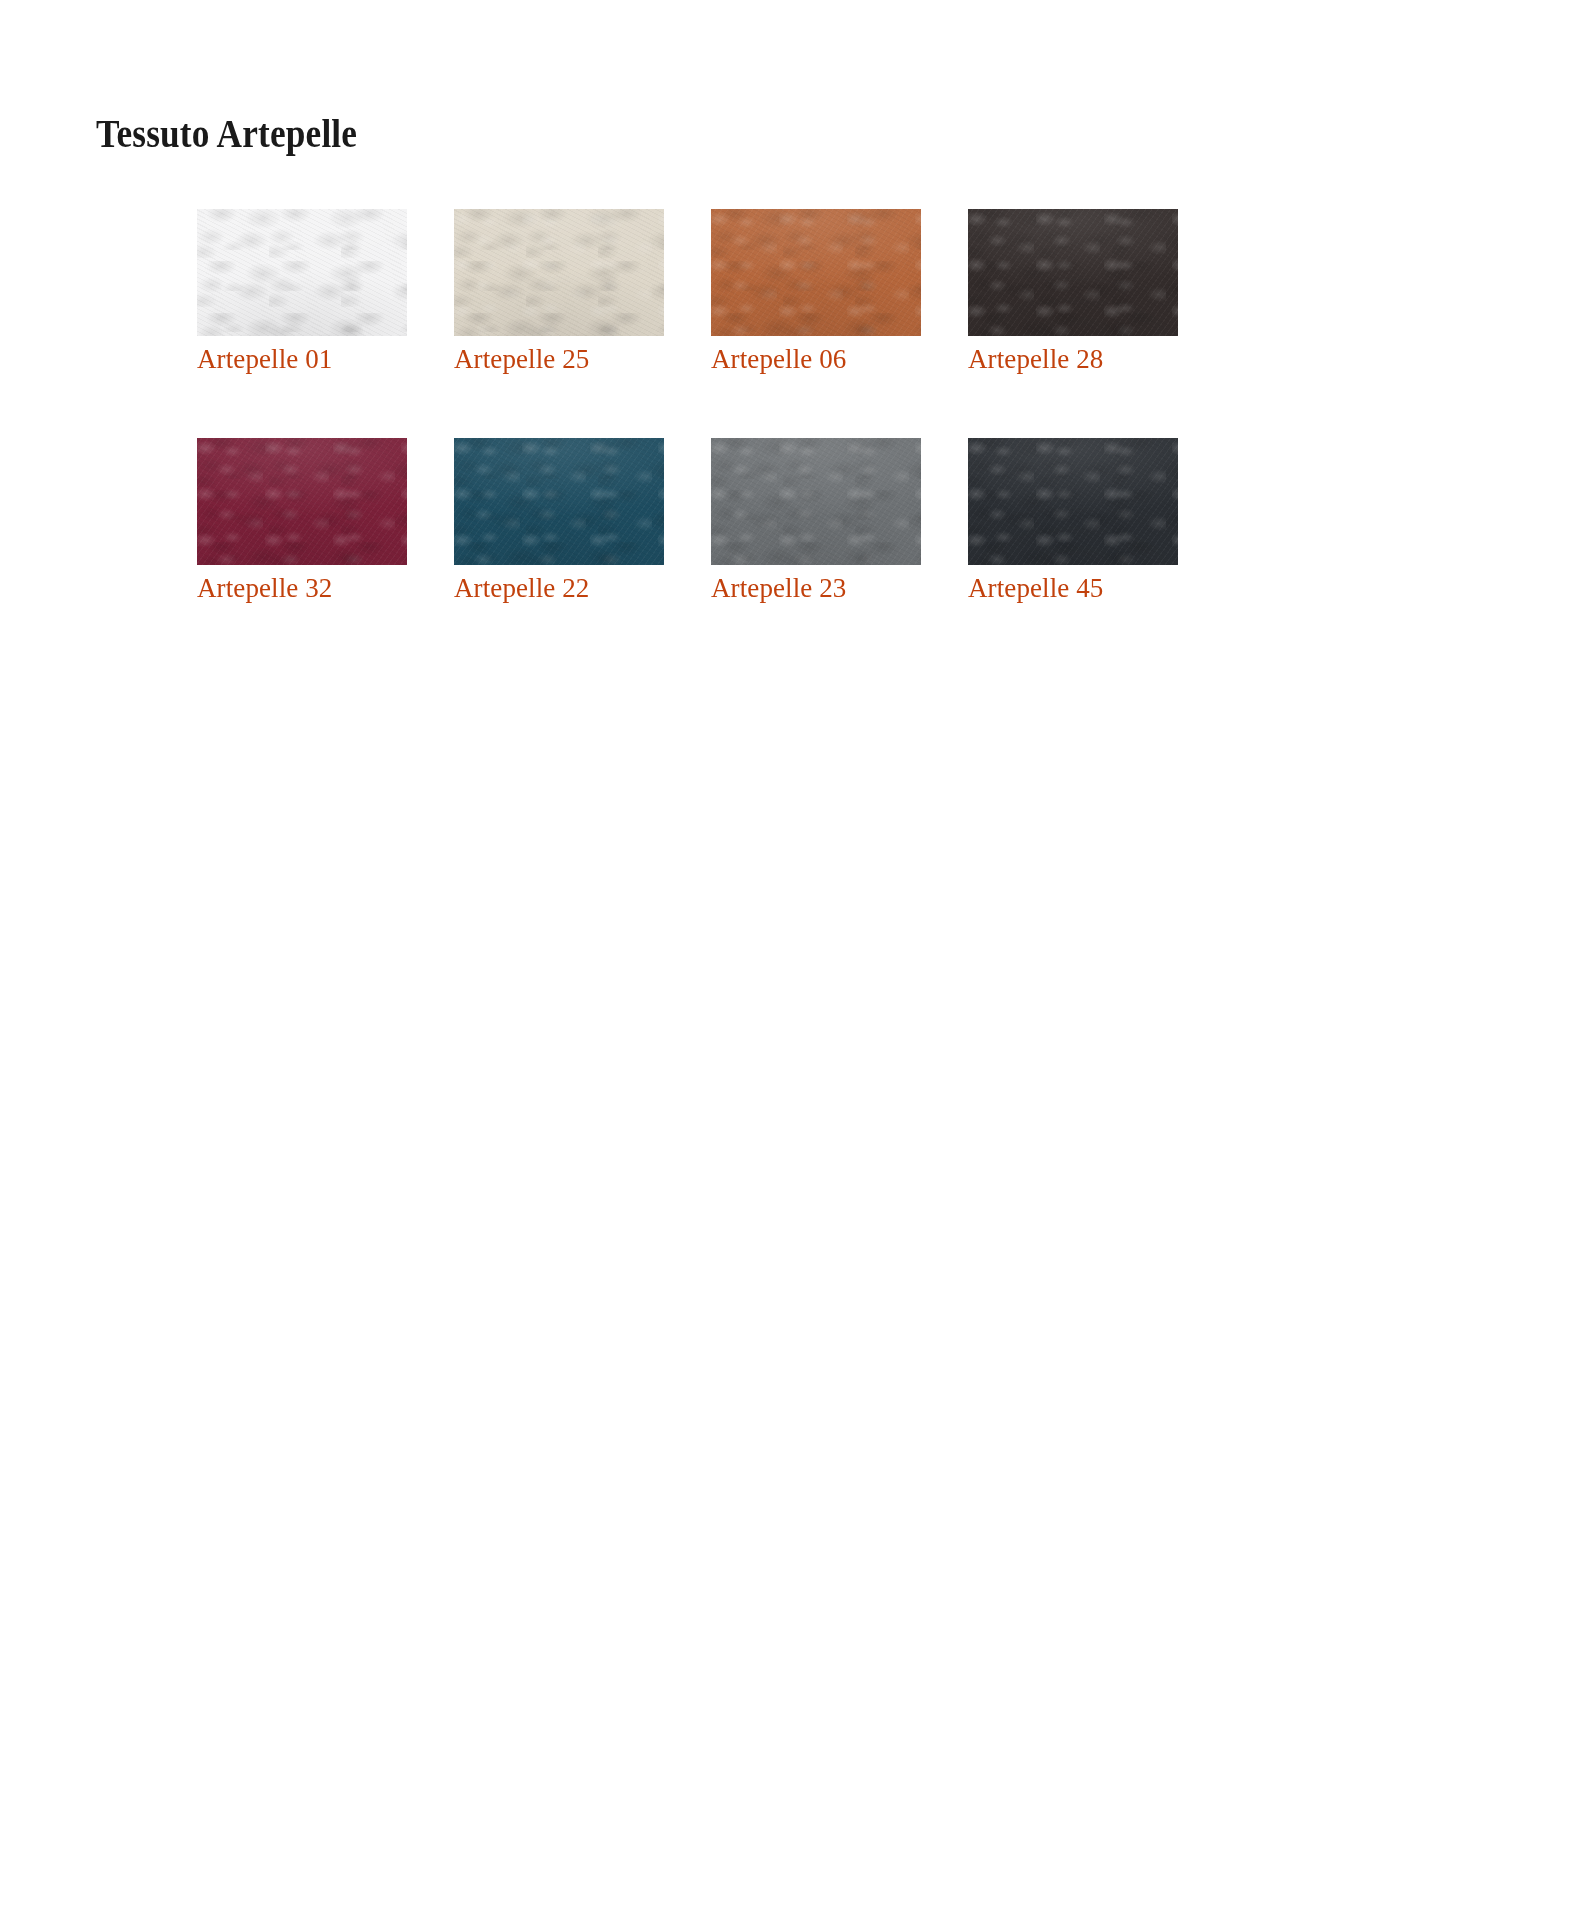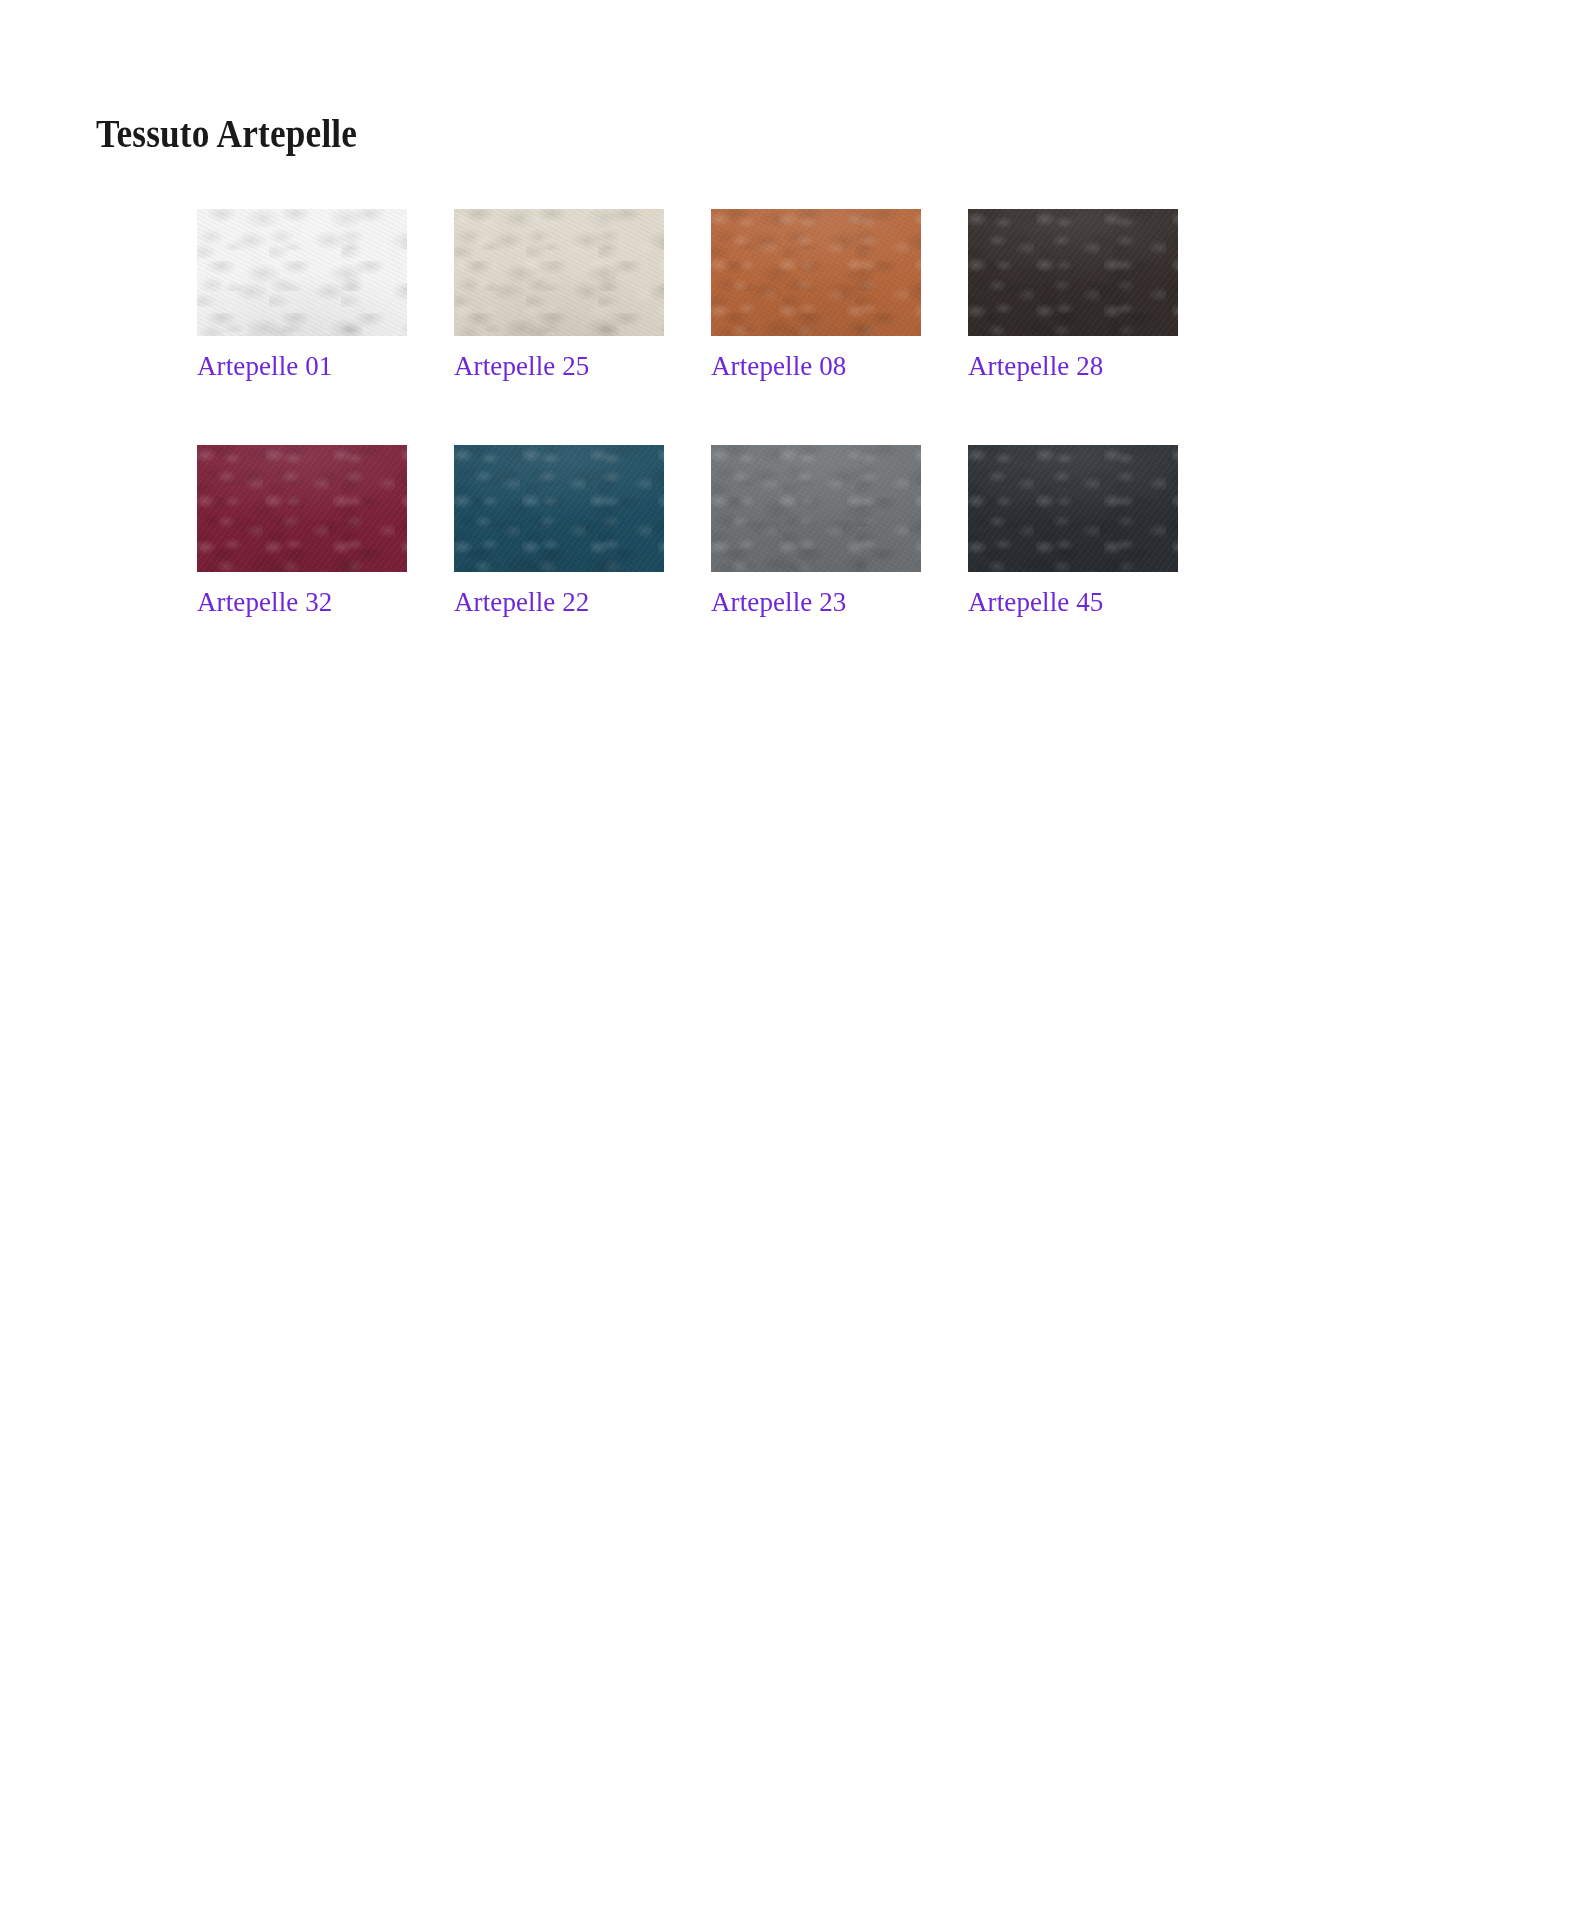--- a/index.html
+++ b/index.html
@@ -93,25 +93,25 @@
     inset: 0;
     background-image:
       repeating-linear-gradient(27deg,  rgba(0,0,0,0.035) 0 1px, rgba(0,0,0,0) 1px 4px),
       repeating-linear-gradient(-54deg, rgba(255,255,255,0.04) 0 1px, rgba(255,255,255,0) 1px 5px),
       radial-gradient(ellipse 140% 90% at 50% 8%, rgba(255,255,255,0.10), rgba(255,255,255,0) 60%),
       radial-gradient(ellipse 120% 80% at 50% 100%, rgba(0,0,0,0.07), rgba(0,0,0,0) 65%);
     pointer-events: none;
   }
 
   .swatch-label {
-    margin-top: 13px;
+    margin-top: 6px;
     font-family: "Liberation Serif", "DejaVu Serif", serif;
     font-size: 27px;
     line-height: 34px;
-    color: #6d28d9;
+    color: #c2410c;
     white-space: nowrap;
     letter-spacing: 0.1px;
   }
 </style>
 </head>
 <body>
 
 <div class="page">
 
   <div class="page-title">Tessuto Artepelle</div>
@@ -120,21 +120,21 @@
       <div class="swatch-cell">
         <div class="swatch-chip" style="background-color: rgb(244, 244, 245);"></div>
         <div class="swatch-label">Artepelle 01</div>
       </div>
       <div class="swatch-cell">
         <div class="swatch-chip" style="background-color: rgb(222, 215, 201);"></div>
         <div class="swatch-label">Artepelle 25</div>
       </div>
       <div class="swatch-cell">
         <div class="swatch-chip" style="background-color: rgb(181, 102, 59);"></div>
-        <div class="swatch-label">Artepelle 08</div>
+        <div class="swatch-label">Artepelle 06</div>
       </div>
       <div class="swatch-cell">
         <div class="swatch-chip" style="background-color: rgb(51, 44, 43);"></div>
         <div class="swatch-label">Artepelle 28</div>
       </div>
       <div class="swatch-cell">
         <div class="swatch-chip" style="background-color: rgb(123, 32, 57);"></div>
         <div class="swatch-label">Artepelle 32</div>
       </div>
       <div class="swatch-cell">

